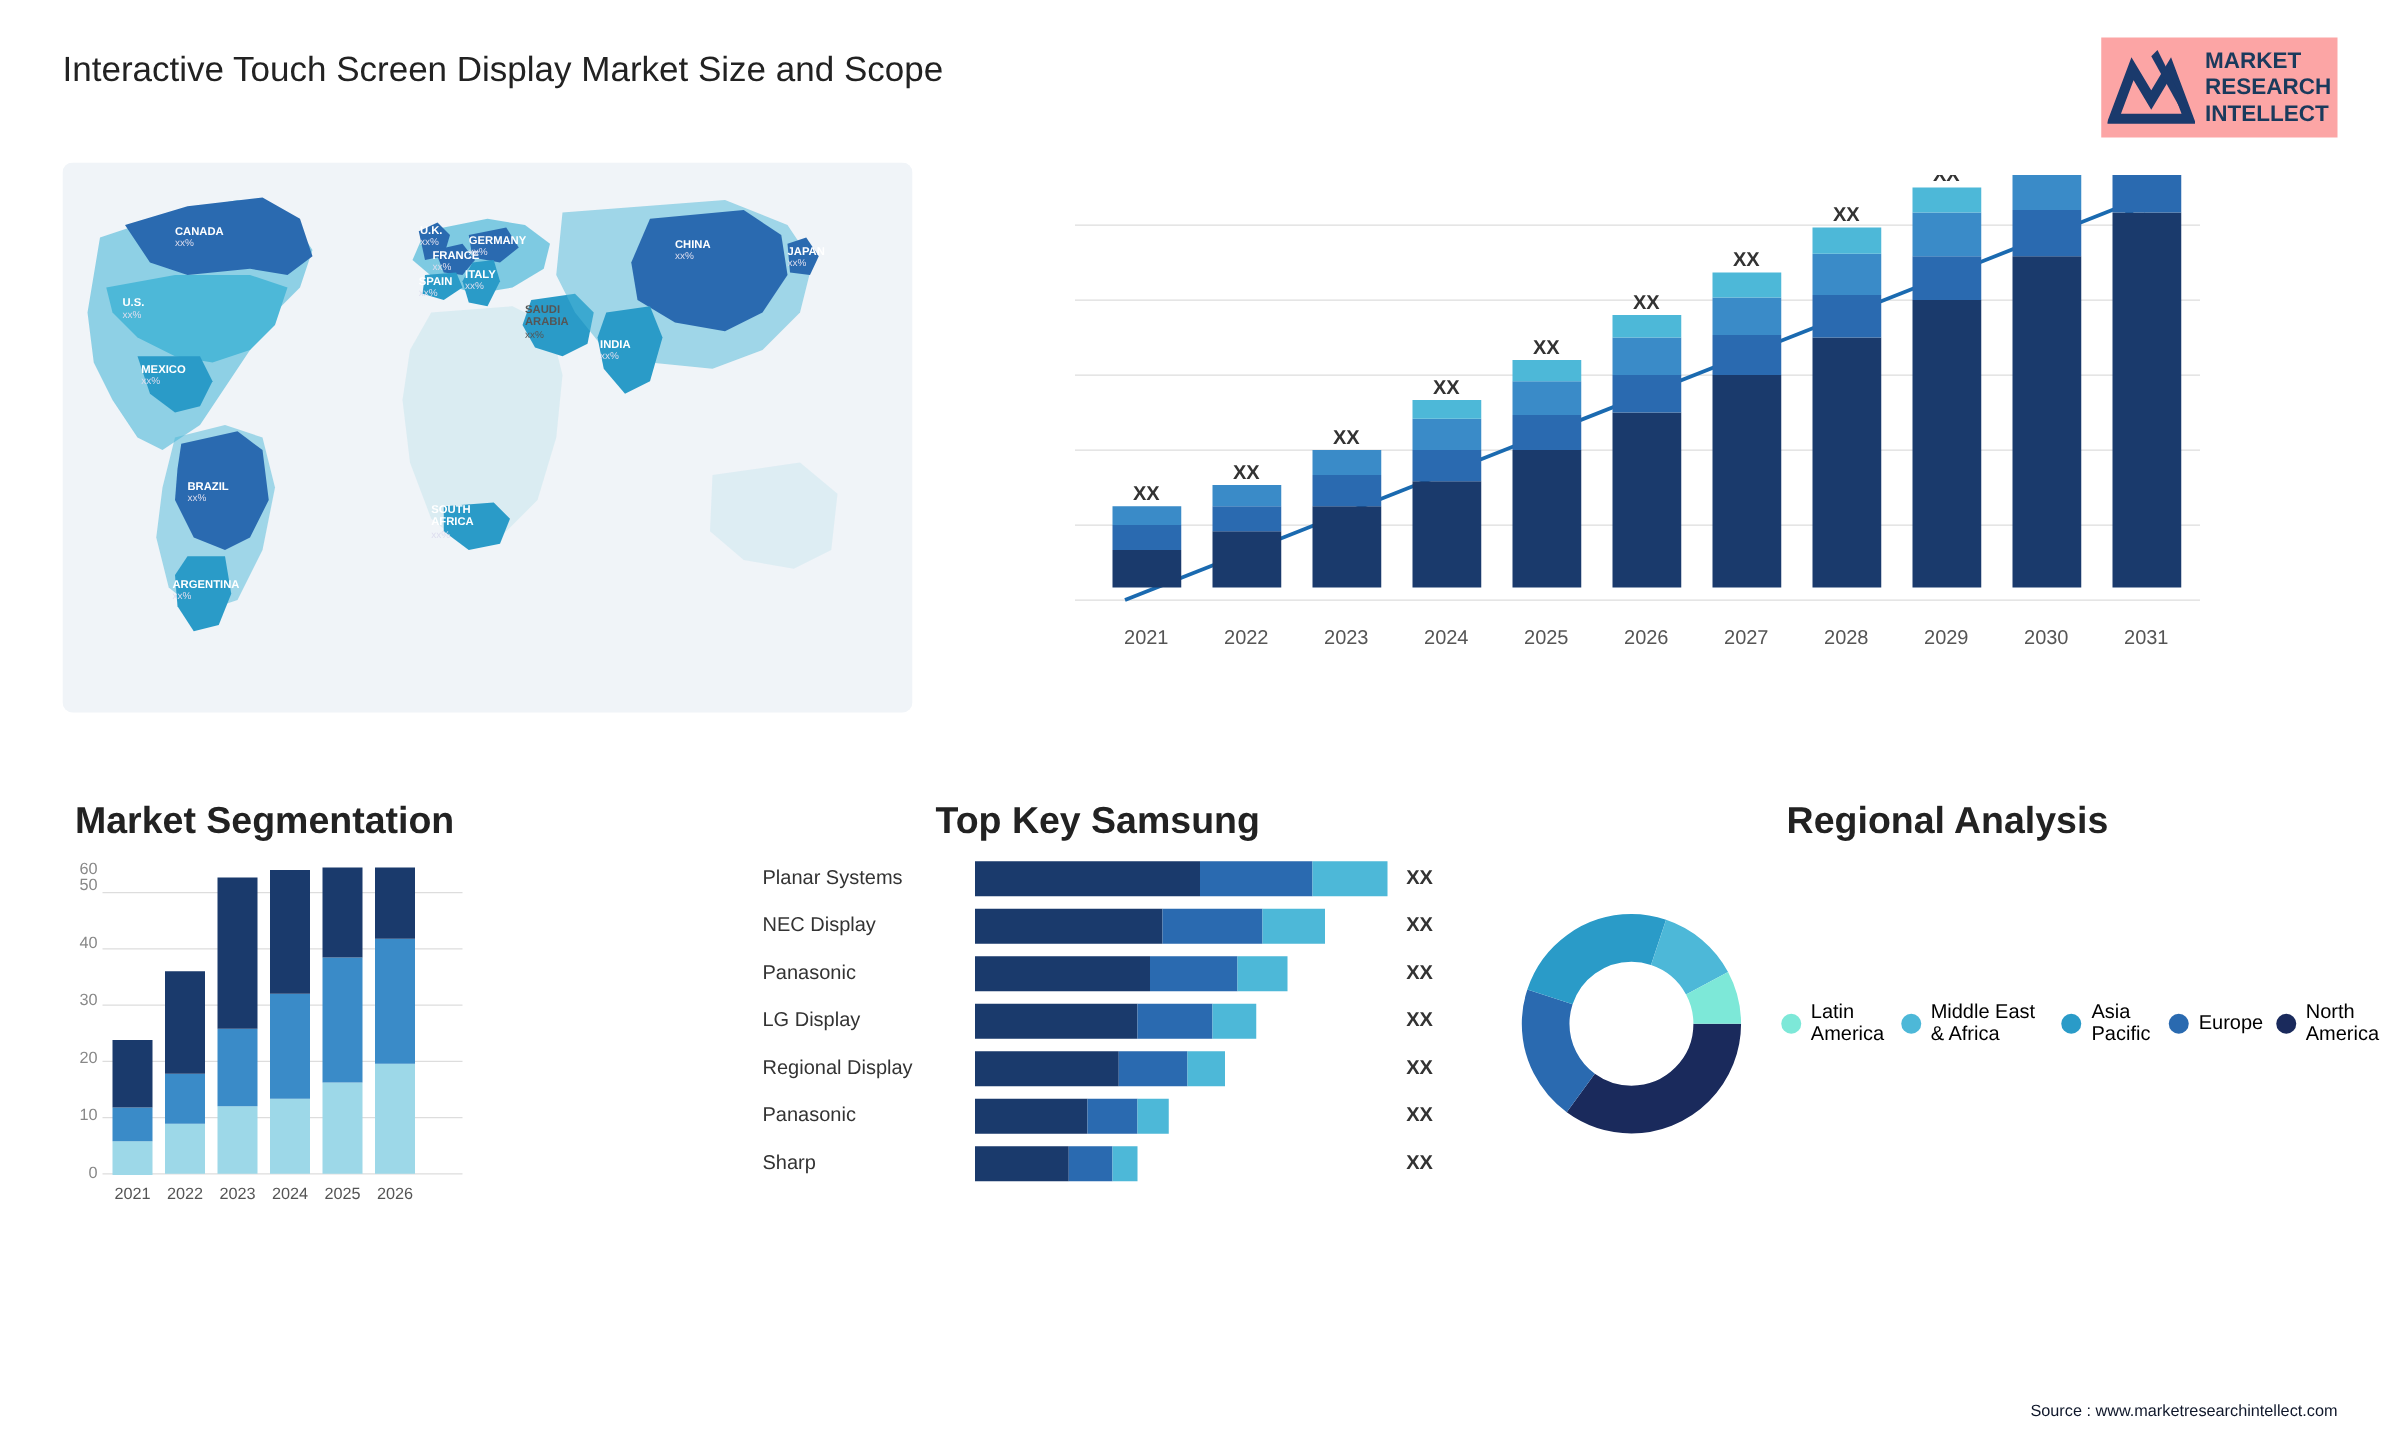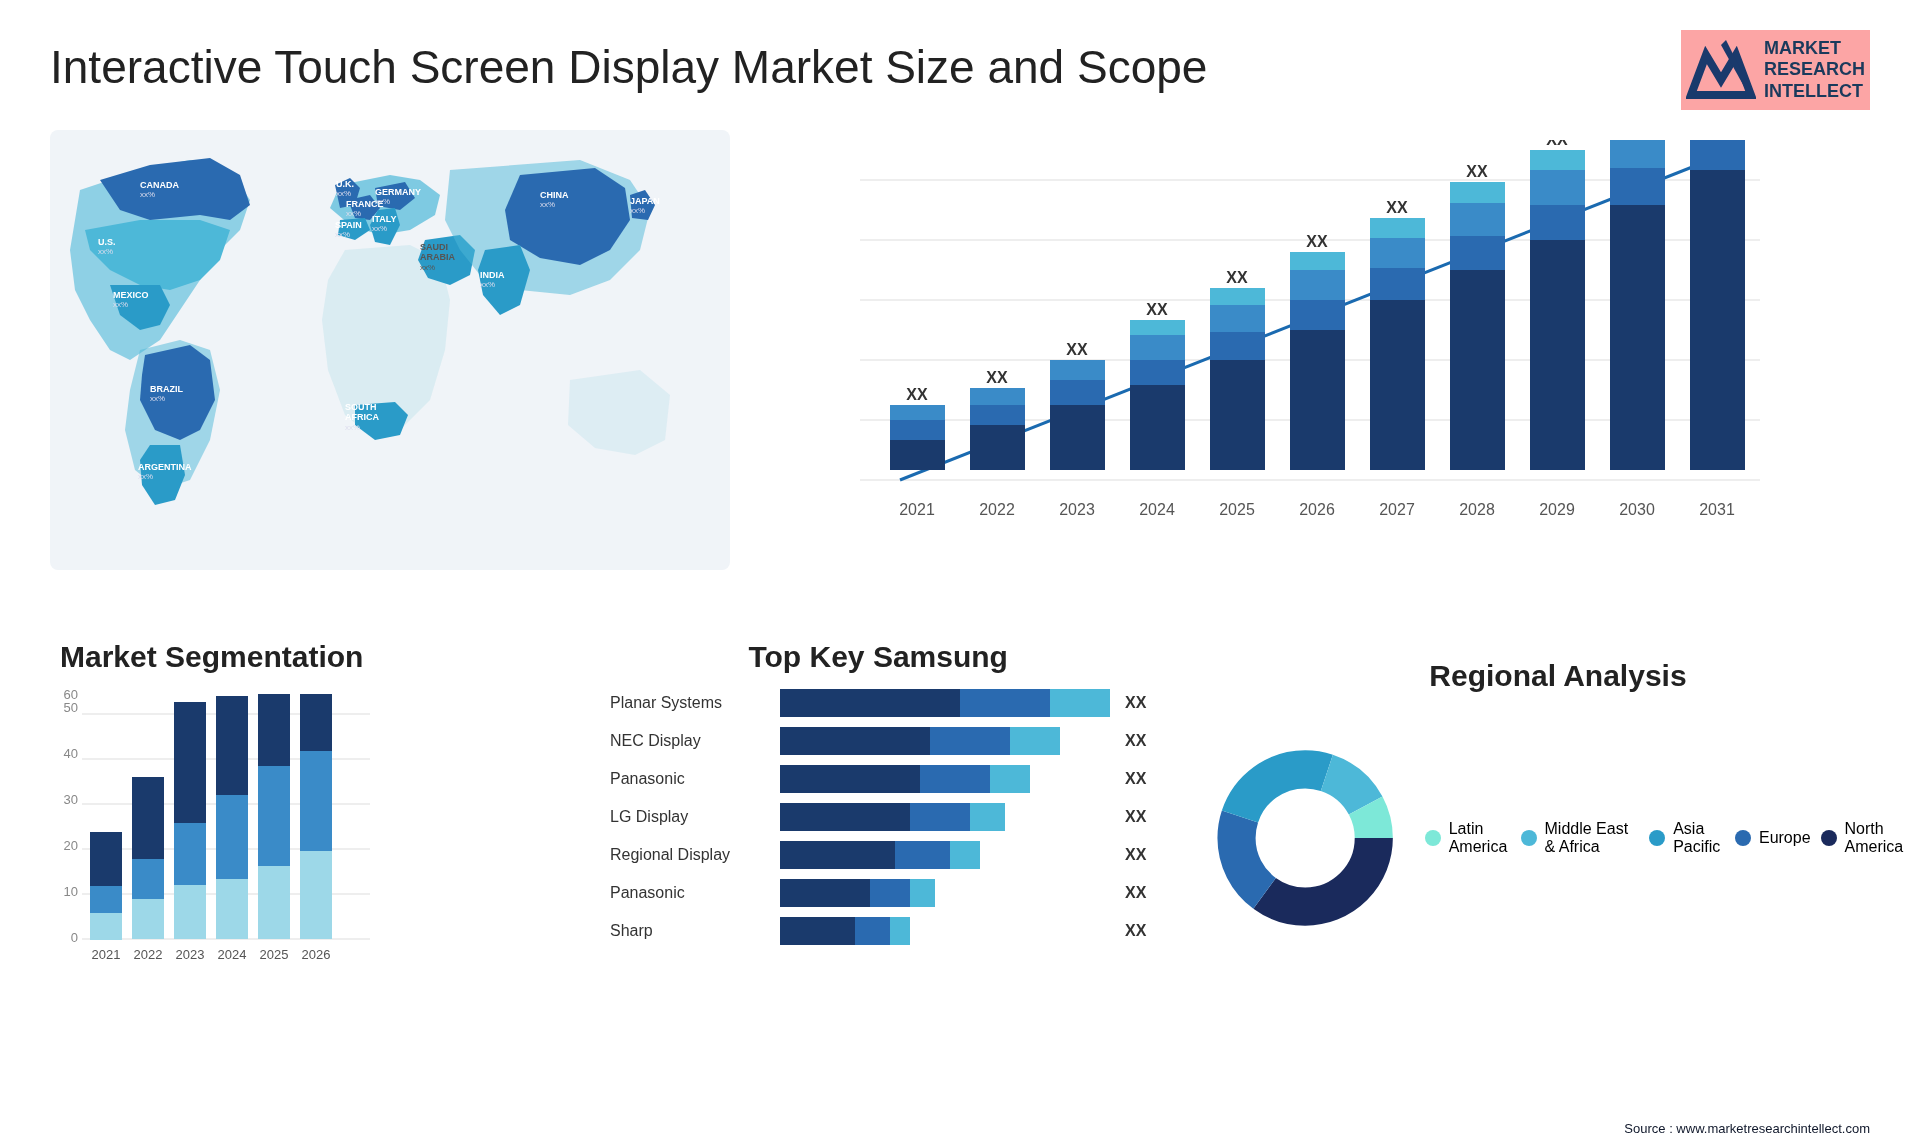--- a/index.html
+++ b/index.html
@@ -21,21 +21,21 @@
 
     
     .header {
       display: flex;
       justify-content: space-between;
       align-items: flex-start;
       margin-bottom: 20px;
     }
 
     .main-title {
-      font-size: 46px;
+      font-size: 28px;
       font-weight: 400;
       color: #222;
       margin-top: 10px;
     }
 
     .logo-container {
       display: flex;
       align-items: center;
       background: #fca5a5;
       padding: 5px;
@@ -202,21 +202,20 @@
       flex: 1;
       padding: 0 20px;
     }
 
     .regional-title {
       font-size: 30px;
       font-weight: 700;
       color: #222;
       margin-bottom: 15px;
       text-align: center;
-      margin-top: 19px;
     }
 
     .regional-content {
       display: flex;
       gap: 20px;
       align-items: center;
     }
 
     .regional-legend {
       display: flex;

